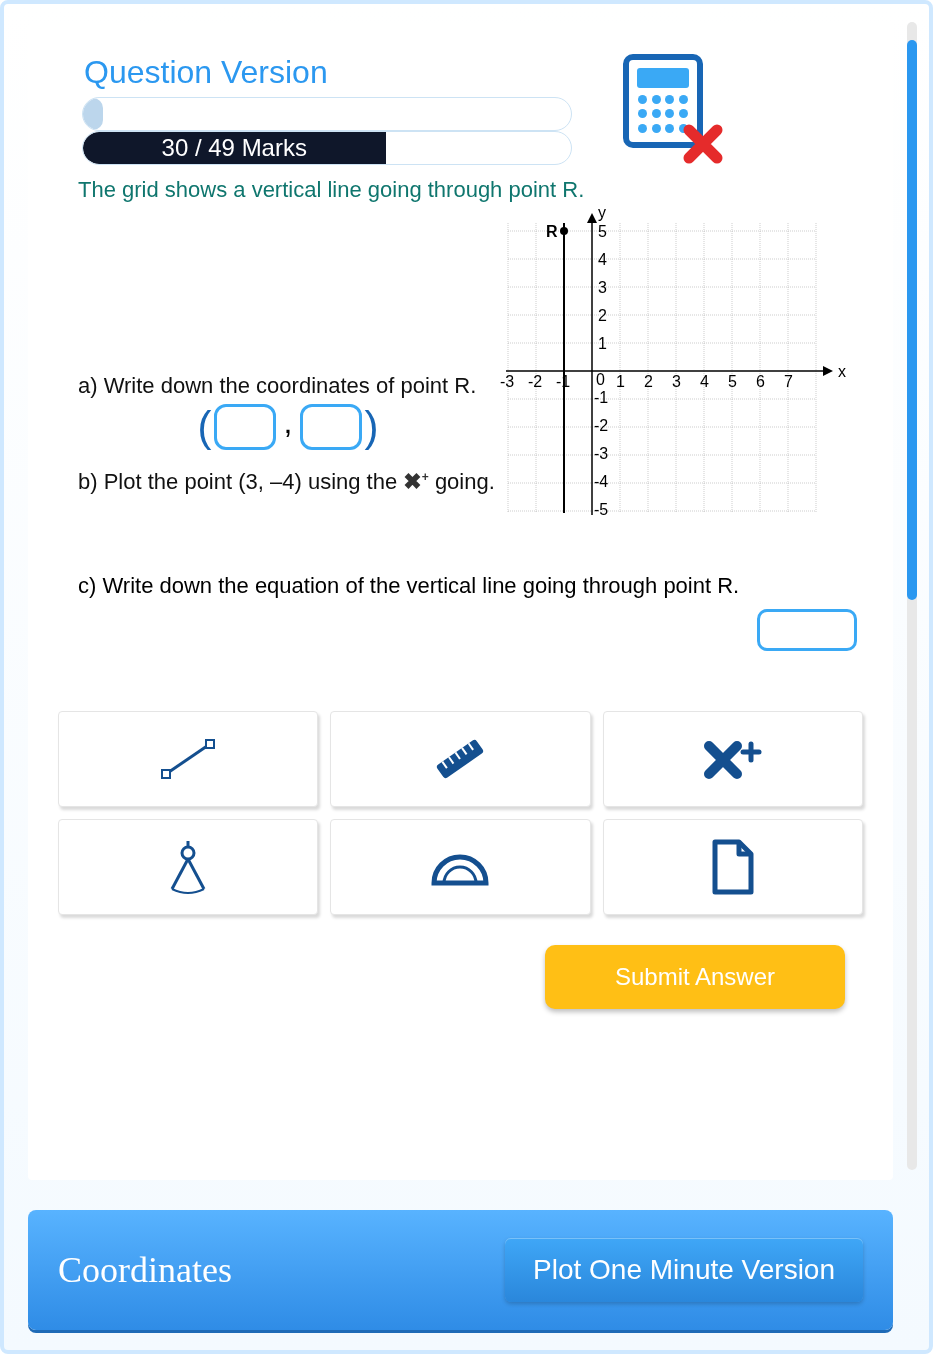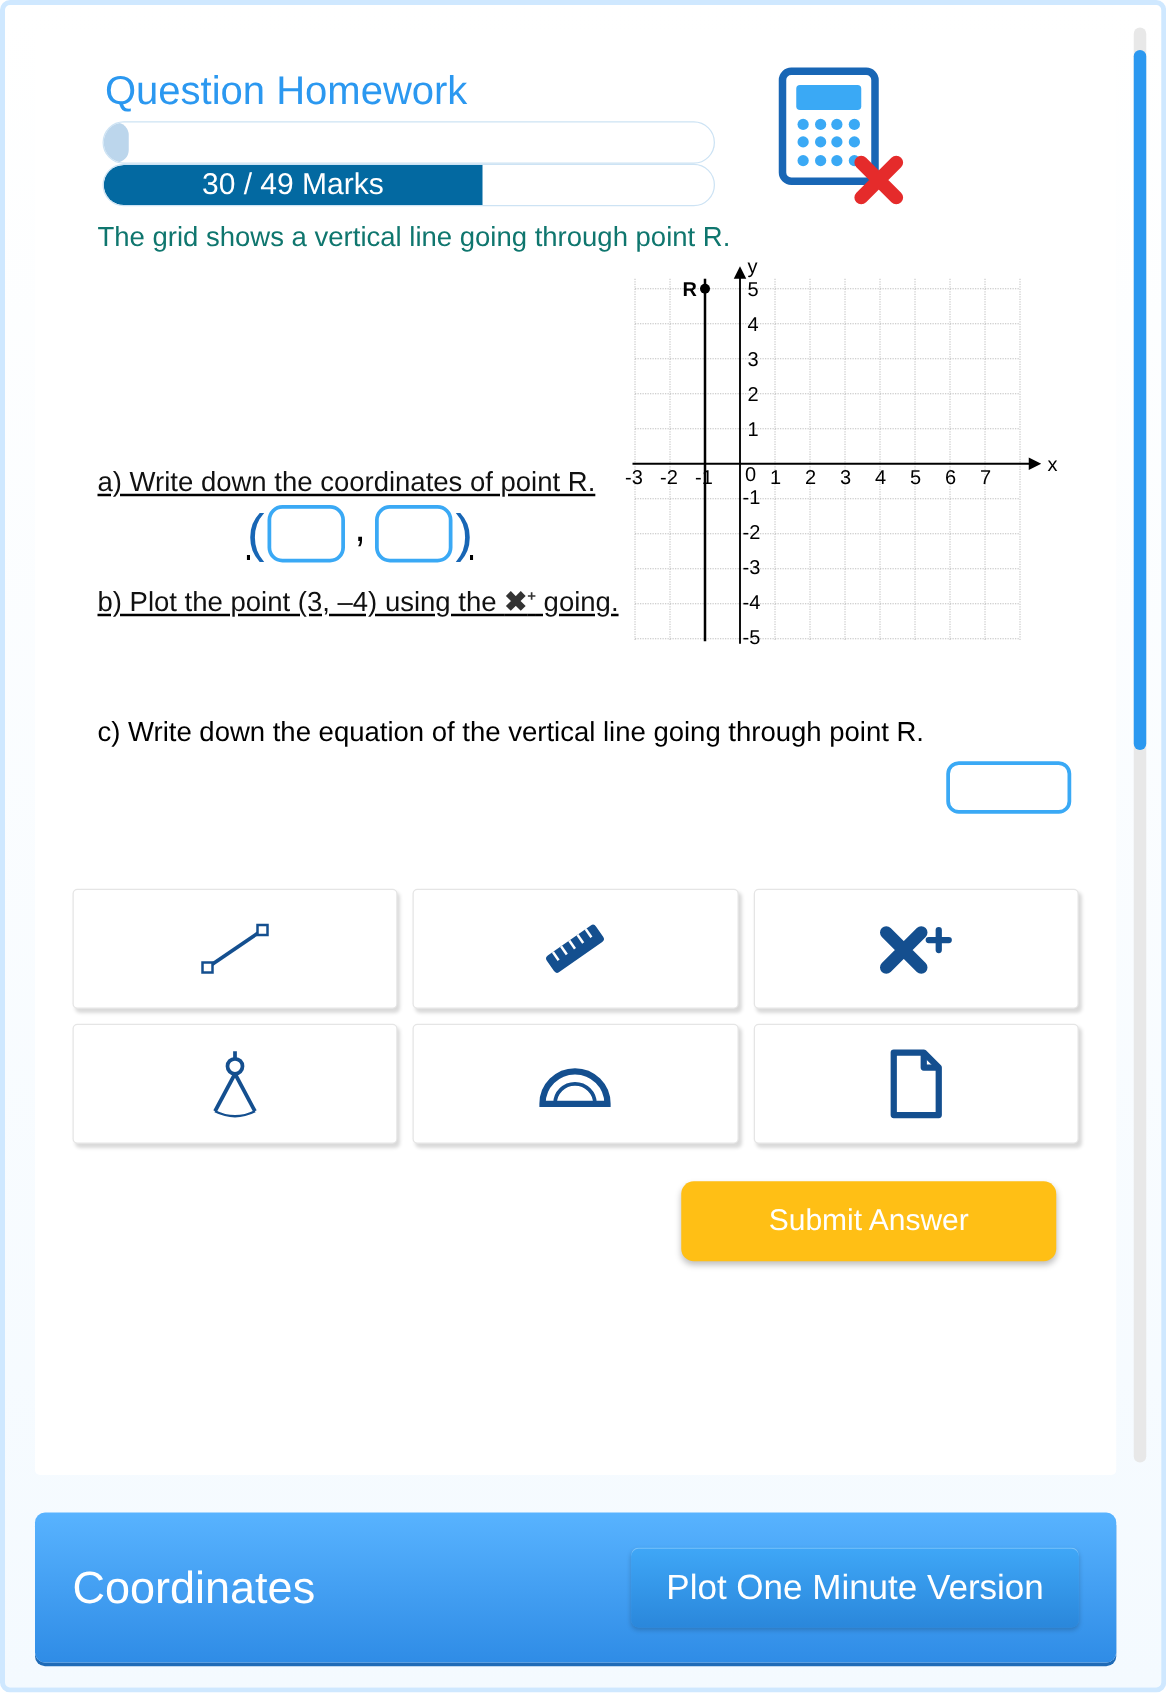--- a/index.html
+++ b/index.html
@@ -56,21 +56,21 @@
   }
   .bar-fill-q {
     position: absolute; left: 0; top: 0; bottom: 0;
     width: 4%;
     background: #bcd6ec;
     border-radius: 17px;
   }
   .bar-fill-h {
     position: absolute; left: 0; top: 0; bottom: 0;
     width: 62%;
-    background: #0369a1;
+    background: #0f172a;
     border-radius: 17px 0 0 17px;
     color: #fff;
     font-size: 24px;
     display: flex;
     align-items: center;
     justify-content: center;
   }
   .calc {
     position: absolute;
     right: 180px; top: 30px;
@@ -104,21 +104,21 @@
   .calc-x svg { width: 44px; height: 44px; }
   .qtext {
     margin: 12px 0 0 50px;
     font-size: 22px;
     color: #0f766e;
   }
   .content-row {
     display: flex;
     margin-top: 10px;
   }
-  .left-col { width: 470px; padding-left: 50px; padding-top: 160px; text-decoration: underline; }
+  .left-col { width: 470px; padding-left: 50px; padding-top: 160px; }
   .grid-wrap { flex: 1; position: relative; height: 320px; }
   .part-a { font-size: 22px; color: #111; }
   .coord-entry {
     display: flex; align-items: center; justify-content: center;
     font-size: 42px; color: #1866b5; font-weight: 500;
     margin-top: 4px;
     gap: 2px;
   }
   .entry-box {
     width: 62px; height: 46px;
@@ -167,21 +167,21 @@
     position: absolute;
     left: 24px; right: 36px; bottom: 20px;
     height: 120px;
     background: linear-gradient(#58b3ff, #2f8ce6);
     border-radius: 8px;
     display: flex; align-items: center;
     padding: 0 30px;
     box-shadow: 0 3px 0 #1f6bb7;
     color: #fff;
   }
-  .bottom-title { font-size: 36px; font-weight: 500; }
+  .bottom-title { font-size: 36px; font-weight: 500; font-family: Liberation Serif, serif; }
   .bottom-btn {
     margin-left: auto;
     background: linear-gradient(#3fa7f7, #2a87db);
     border-radius: 6px;
     padding: 16px 28px;
     font-size: 28px;
     color: #fff;
     box-shadow: inset 0 1px 0 rgba(255,255,255,0.3), 0 2px 4px rgba(0,0,0,0.2);
   }
   
@@ -192,21 +192,21 @@
 </style>
 </head>
 <body>
 
 <div class="outer">
   <div class="scroll-track">
     <div class="scroll-thumb"></div>
   </div>
 
   <div class="main">
-    <div class="qp-title">Question Homework</div>
+    <div class="qp-title">Question Version</div>
     <div class="bar-wrap">
       <div class="bar-fill-q"></div>
     </div>
 
     <div class="calc">
       <div class="calc-body">
         <div class="calc-screen"></div>
         <div class="calc-dots">
           <span></span>
             <span></span>

